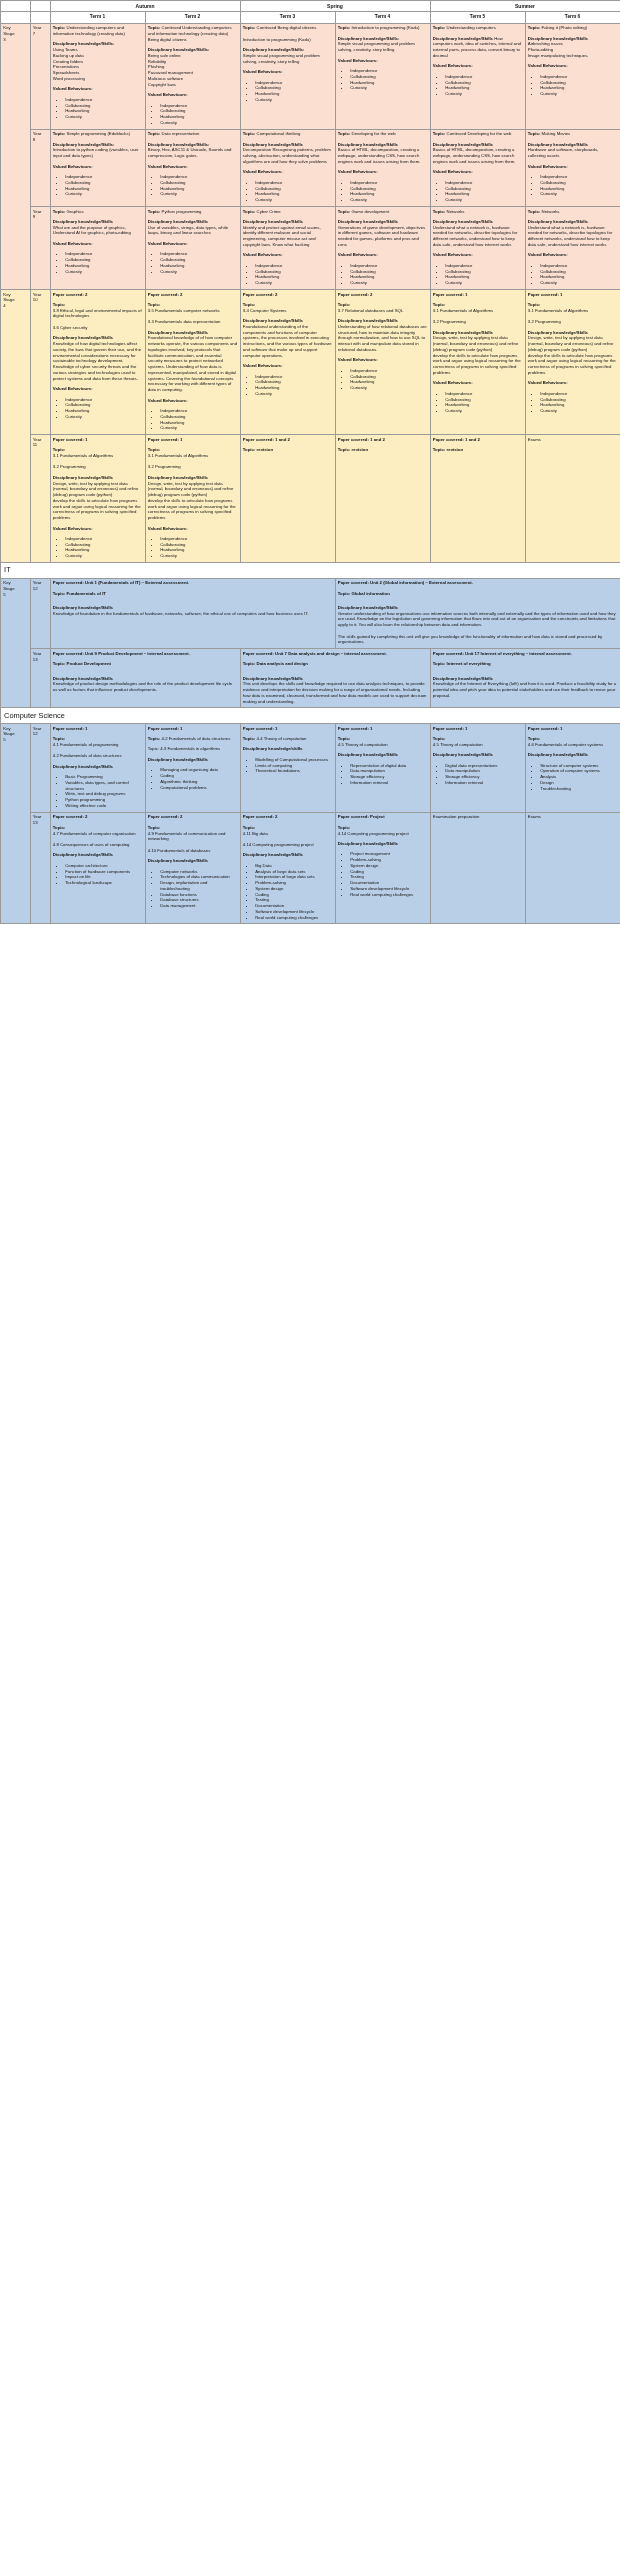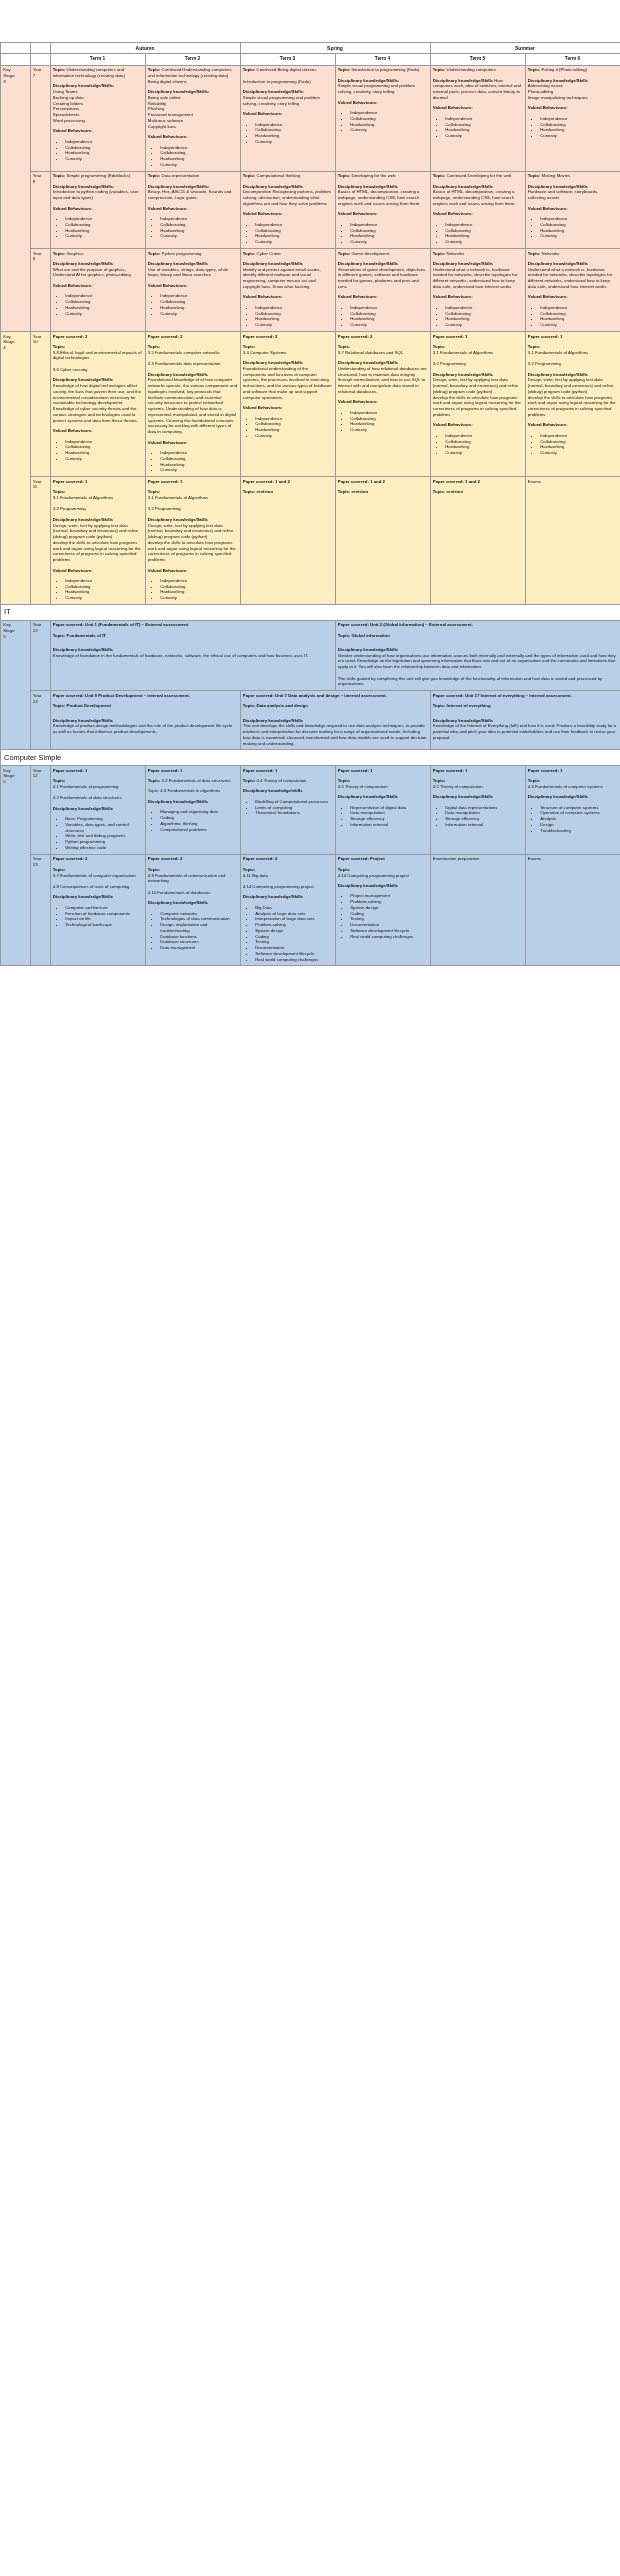--- a/index.html
+++ b/index.html
@@ -8,21 +8,20 @@
     width: 621px;
     background:#ffffff;
     font-family:"Liberation Sans", sans-serif;
     color:#111111;
     -webkit-font-smoothing:antialiased;
   }
   table.curriculum {
     width:615px;
     border-collapse:collapse;
     table-layout:fixed;
-    margin-top:42px;
   }
   table.curriculum td, table.curriculum th {
     border:0.8px solid #9a9a9a;
     vertical-align:top;
     padding:1.6px 2.3px 3.1px 2.3px;
     font-size:4.3px;
     line-height:1.34;
     font-weight:normal;
     text-align:left;
   }
@@ -487,21 +486,21 @@
           <p class="blk"><span class="lbl">Disciplinary knowledge/Skills</span><br><span>This unit develops the skills and knowledge required to use data analysis techniques, to provide evidence and interpretation for decision making for a range of organisational needs. Including how data is examined, cleansed, transformed and how data models are used to support decision making and understanding.</span></p>
         </td>
         <td class="ks5 wide" colspan="2">
           <p class="blk"><span class="lbl">Paper covered: Unit 17 Internet of everything – internal assessment.</span></p>
           <p class="blk"><span class="lbl">Topic:  Internet of everything</span></p>
           <div class="gap"></div>
           <p class="blk"><span class="lbl">Disciplinary knowledge/Skills</span><br><span>Knowledge of the Internet of Everything (IoE) and how it is used. Produce a feasibility study for a potential idea and pitch your idea to potential stakeholders and use their feedback to revise your proposal.</span></p>
         </td>
       </tr>
       <tr class="banner">
-        <td colspan="8">Computer Simple</td>
+        <td colspan="8">Computer Science</td>
       </tr>
       <tr>
         <td class="stage ks5" rowspan="2">Key<br>Stage<br>5</td>
         <td class="year ks5">Year<br>12</td>
         <td class="ks5">
           <p class="blk"><span class="lbl">Paper covered: 1</span></p>
           <p class="blk"><span class="lbl">Topic:</span><br><span>4.1 Fundamentals of programming<br><br>4.2 Fundamentals of data structures</span></p>
           <p class="blk"><span class="lbl">Disciplinary knowledge/Skills</span></p>
           <ul class="vb">
             <li>Basic Programming</li>

